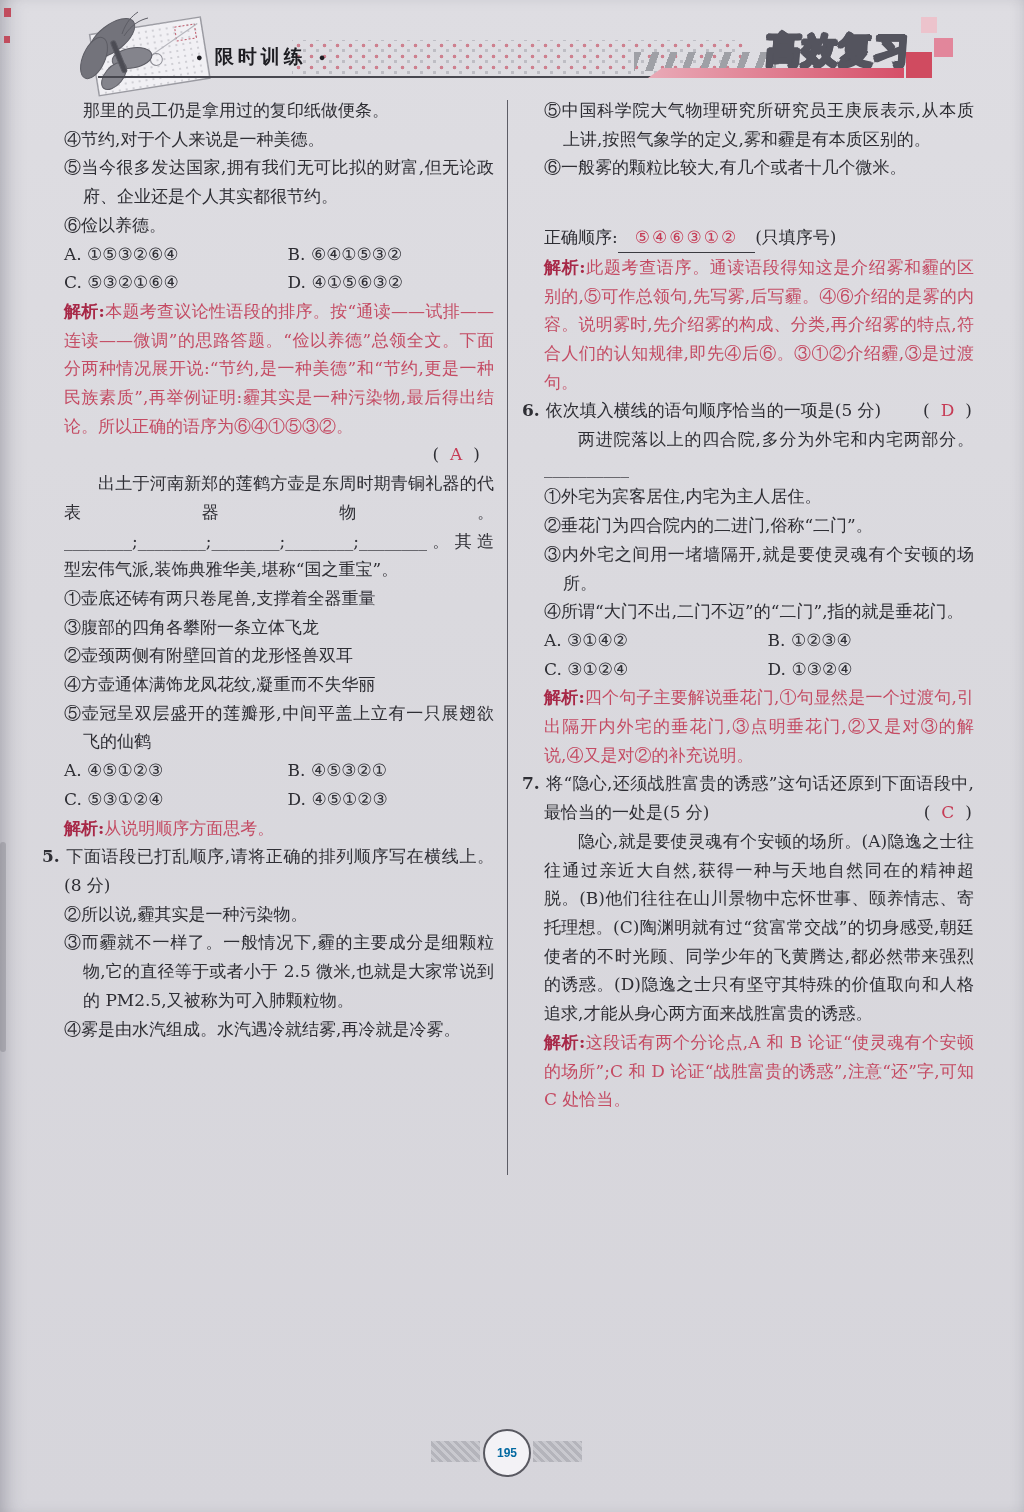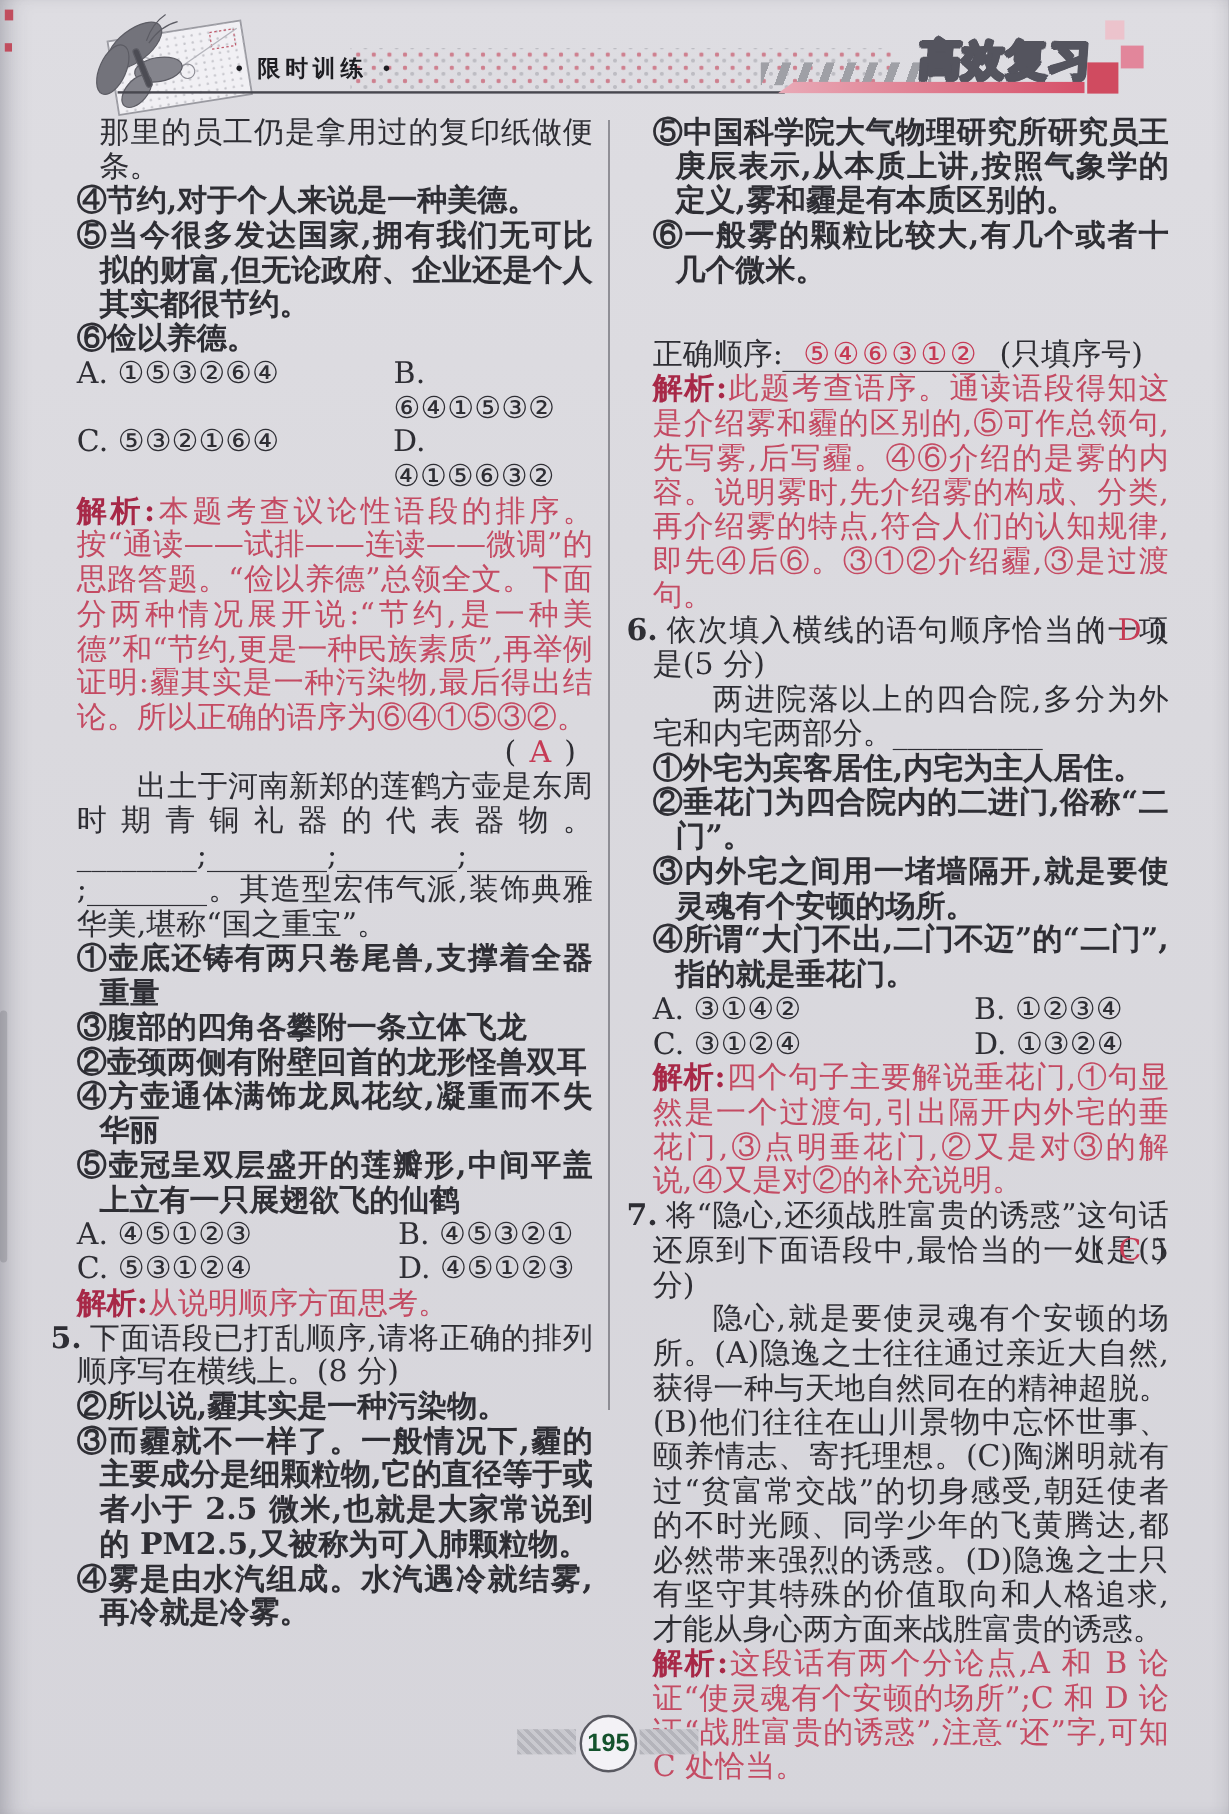--- a/index.html
+++ b/index.html
@@ -32,44 +32,44 @@
   .butterfly{position:absolute;left:36px;top:6px;width:176px;height:96px;}
   .speck{position:absolute;background:#c14d5e;}
   .spk1{left:4px;top:8px;width:7px;height:9px;}
   .spk2{left:4px;top:36px;width:6px;height:7px;}
   .smudge{position:absolute;left:0;top:842px;width:6px;height:210px;background:rgba(90,90,100,.25);border-radius:4px;}
   
   .col{position:absolute;top:96px;width:452px;padding-left:22px;box-sizing:border-box;}
   .col-left{left:42px;}
   .col-right{left:522px;}
   .divider{position:absolute;left:507px;top:100px;width:1px;height:1075px;background:#5d5d66;}
-  p{margin:0;font-size:25px;line-height:28.7px;text-align:justify;overflow-wrap:break-word;}
-  .item{padding-left:19px;text-indent:-19px;font-weight:bold;}
+  p{margin:0;font-size:17px;line-height:28.7px;text-align:justify;overflow-wrap:break-word;}
+  .item{padding-left:19px;text-indent:-19px;}
   .cont{padding-left:19px;}
   .indent2{text-indent:2em;}
   .qhead{position:relative;margin-left:-22px;padding-left:22px;text-indent:-22px;}
   .qnum{font-weight:bold;margin-right:6px;}
   .analysis{color:#c44b63;}
   .analysis-label{color:#a72847;font-weight:bold;}
   .red{color:#c63b55;}
-  .opt-row{display:flex;gap:44px;}
+  .opt-row{display:flex;}
   .opt-left{width:52%;}
   .ans-line{text-align:right;padding-right:14px;}
   .ans-letter{margin:0 11px;}
   .ans-abs{position:absolute;right:2px;white-space:nowrap;text-indent:0;}
   .ans-abs.l1{top:0;}
   .ans-abs.l2{top:28.7px;}
   .blank-ans{display:inline-block;border-bottom:1.6px solid #3a3a40;padding:0 17px;color:#c63b55;letter-spacing:2px;text-indent:0;margin-top:41px;}
   
   .foot-bar{position:absolute;top:1441px;width:49px;height:21px;
     background:repeating-linear-gradient(45deg,#b4b4bb 0 3px,#c9c9cf 3px 6px);}
   .fb-l{left:431px;} .fb-r{left:533px;}
   .page-circle{position:absolute;left:483px;top:1429px;width:44px;height:44px;border-radius:50%;
     border:2px solid #595961;background:#f3f2f6;display:flex;align-items:center;justify-content:center;
-    font-family:"Liberation Sans",sans-serif;font-weight:bold;font-size:21px;color:#14532d;}
+    font-family:"Liberation Sans",sans-serif;font-weight:bold;font-size:12px;color:#0369a1;}
 </style>
 </head>
 <body>
 
 <div class="page">
 
   <div>
     <svg class="butterfly" viewBox="0 0 176 96">
       <defs>
         <pattern id="envdots" width="7" height="6" patternUnits="userSpaceOnUse">

